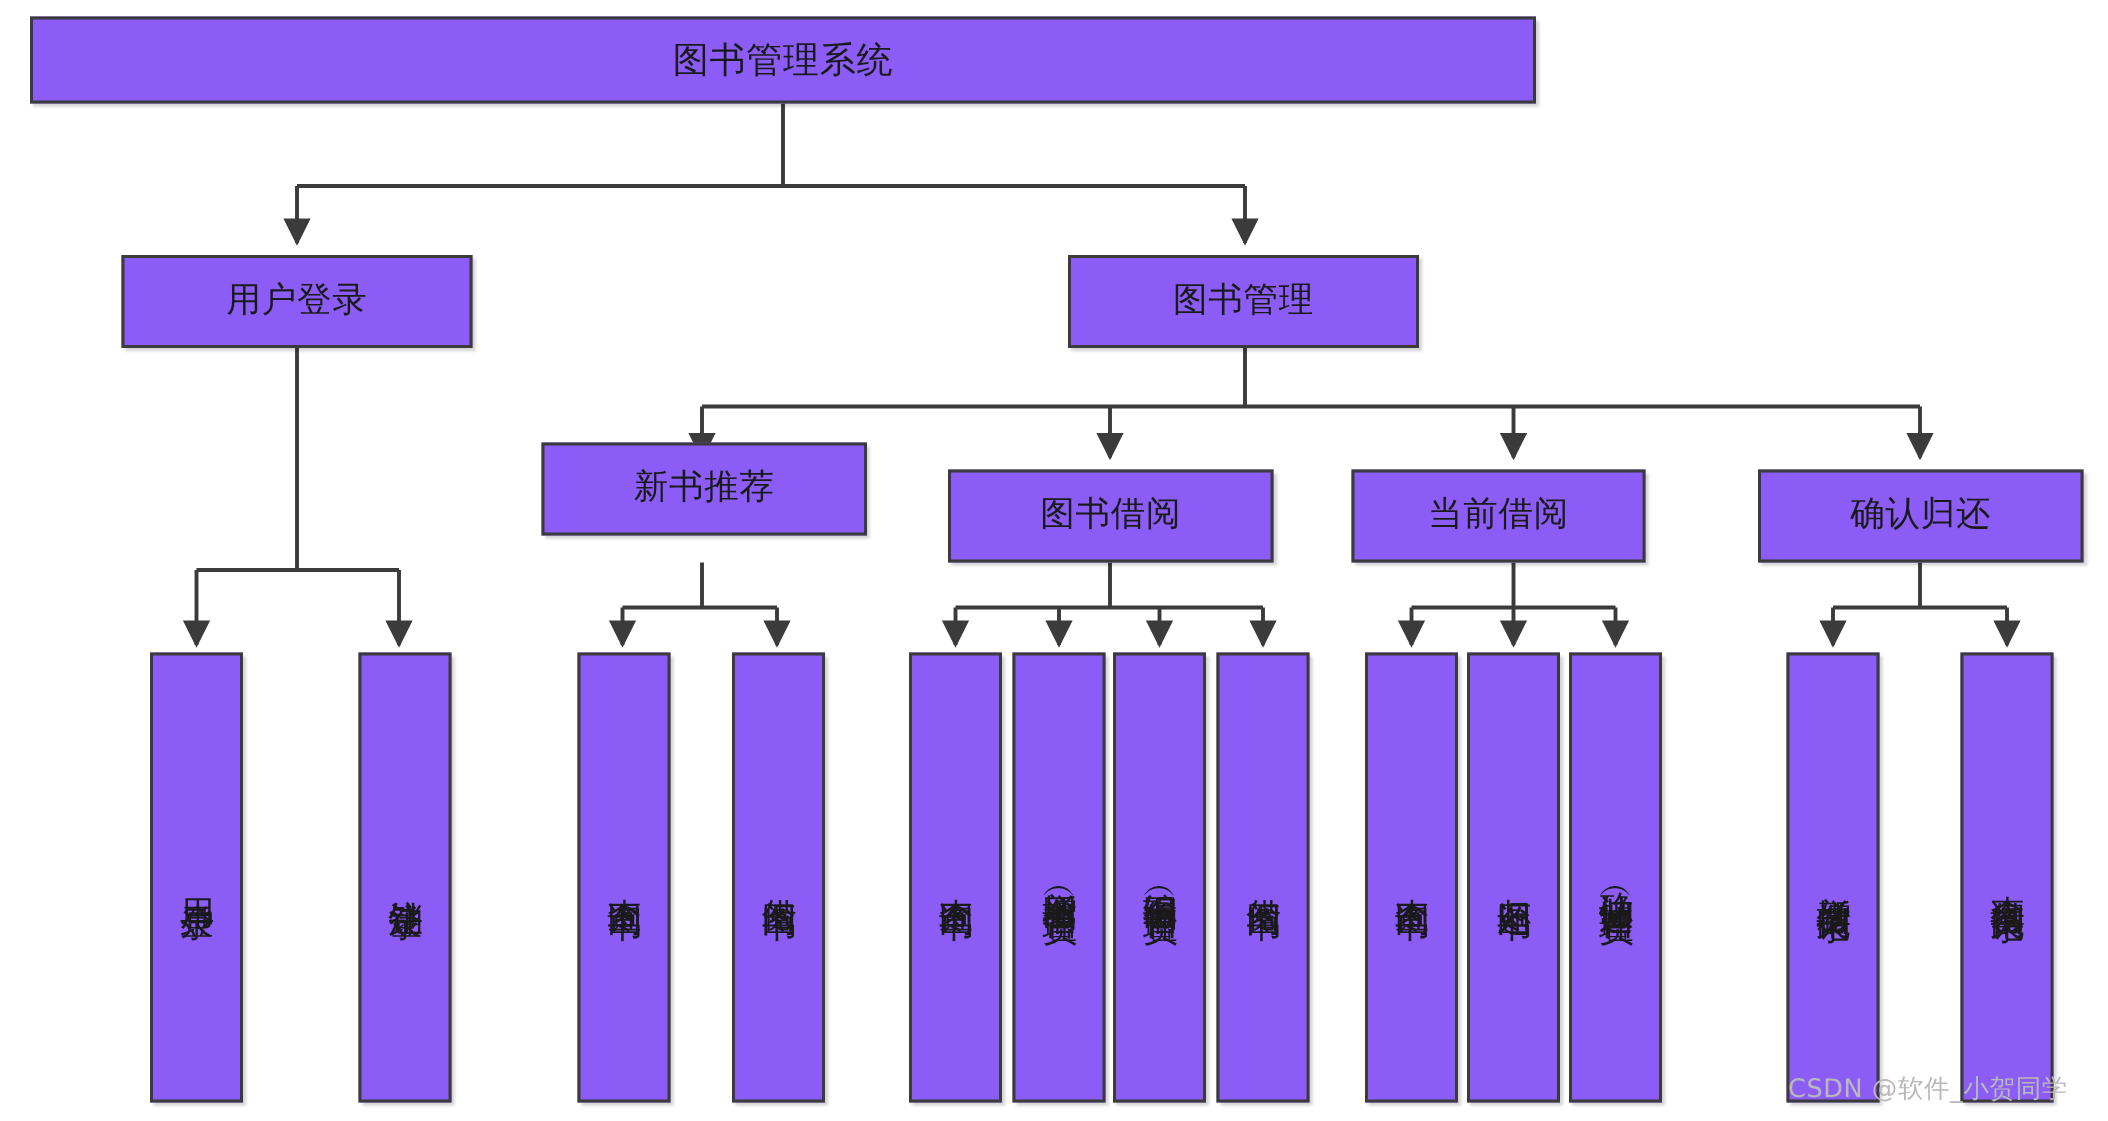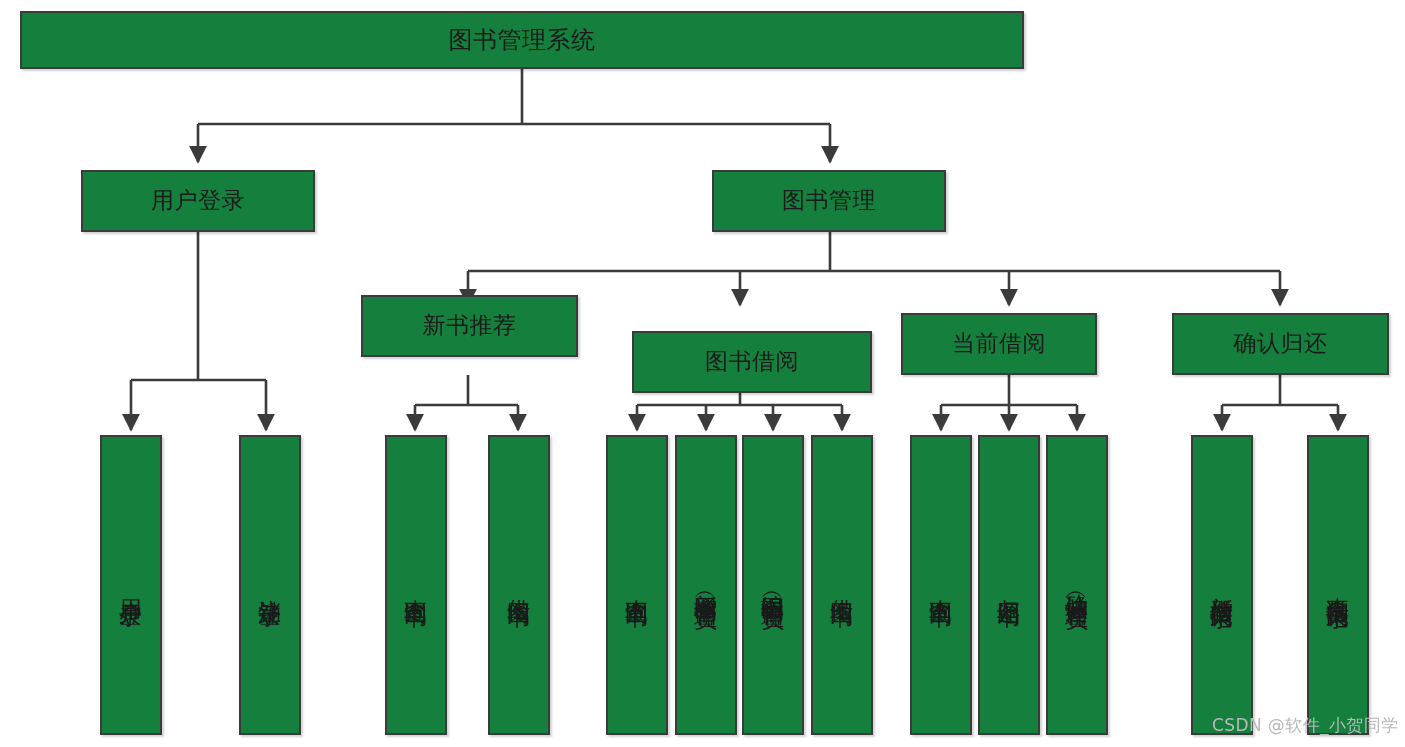--- a/index.html
+++ b/index.html
@@ -22,21 +22,21 @@
     position: absolute;
     left: 0;
     top: 0;
     width: 1405px;
     height: 747px;
     pointer-events: none;
   }
   .node {
     position: absolute;
     box-sizing: border-box;
-    background: #15803d;
+    background: #8b5cf6;
     border: 2px solid #3b3b3b;
     display: flex;
     align-items: center;
     justify-content: center;
     box-shadow: 2px 2px 2px rgba(0,0,0,0.18);
   }
   .node .label {
     color: #1a1a1a;
     line-height: 1.12;
     text-align: center;
@@ -64,21 +64,20 @@
     max-height: 270px;
   }
   .watermark {
     position: absolute;
     left: 1192px;
     top: 714px;
     font-size: 17px;
     color: #b9b9b9;
     white-space: nowrap;
     letter-spacing: 0.4px;
-    padding-left: 20px;
   }
 </style>
 </head>
 <body>
 
 <div id="canvas">
 
   <svg id="edges" viewBox="0 0 1405 747" xmlns="http://www.w3.org/2000/svg">
     <defs>
       <marker id="arrow" viewBox="0 0 10 10" refX="9" refY="5" markerWidth="7" markerHeight="7" orient="auto-start-reverse">
@@ -136,21 +135,21 @@
   <div class="node horiz" style="left:81px; top:170px; width:234px; height:62px;">
     <span class="label">用户登录</span>
   </div>
   <div class="node horiz" style="left:712px; top:170px; width:234px; height:62px;">
     <span class="label">图书管理</span>
   </div>
 
   <div class="node horiz" style="left:361px; top:295px; width:217px; height:62px;">
     <span class="label">新书推荐</span>
   </div>
-  <div class="node horiz" style="left:632px; top:331px; width:240px; height:62px;">
+  <div class="node horiz" style="left:632px; top:313px; width:217px; height:62px;">
     <span class="label">图书借阅</span>
   </div>
   <div class="node horiz" style="left:901px; top:313px; width:196px; height:62px;">
     <span class="label">当前借阅</span>
   </div>
   <div class="node horiz" style="left:1172px; top:313px; width:217px; height:62px;">
     <span class="label">确认归还</span>
   </div>
 
   <div class="node vert" style="left:100px; top:435px; width:62px; height:300px;">

